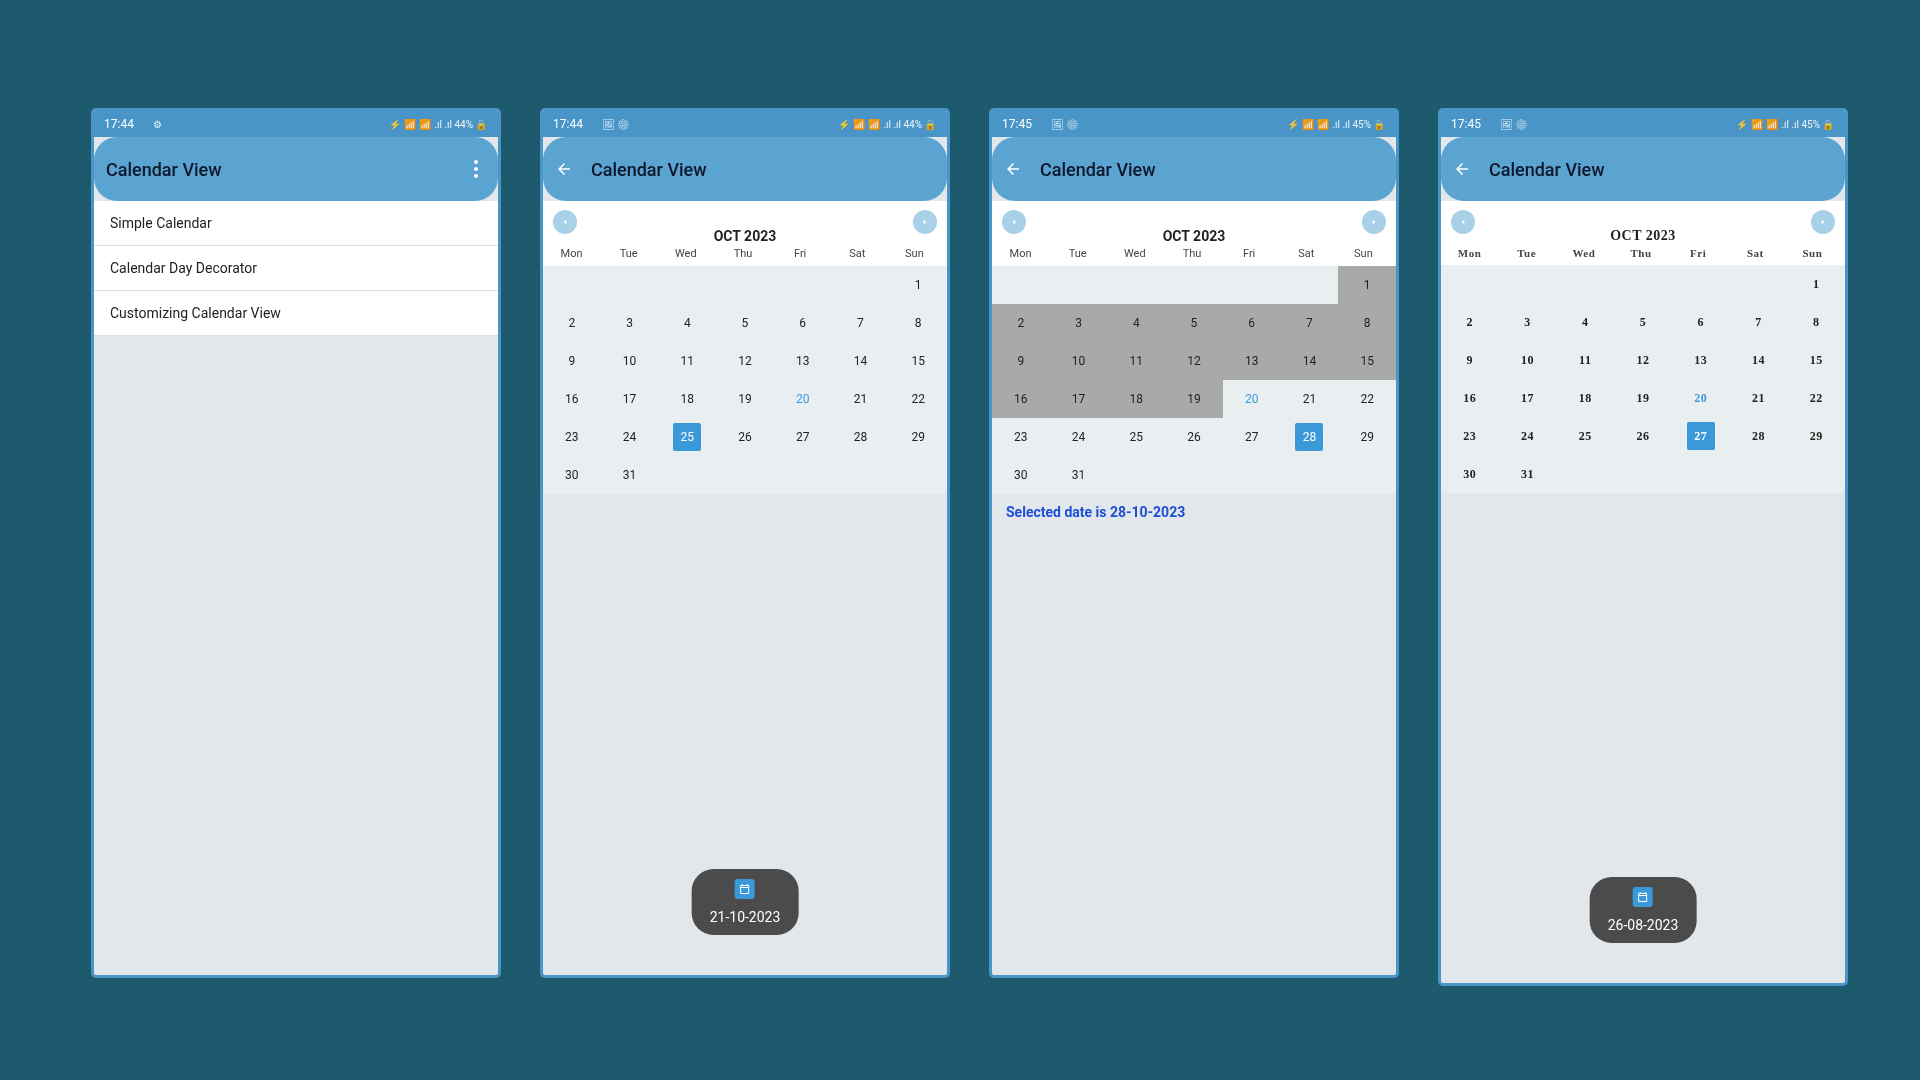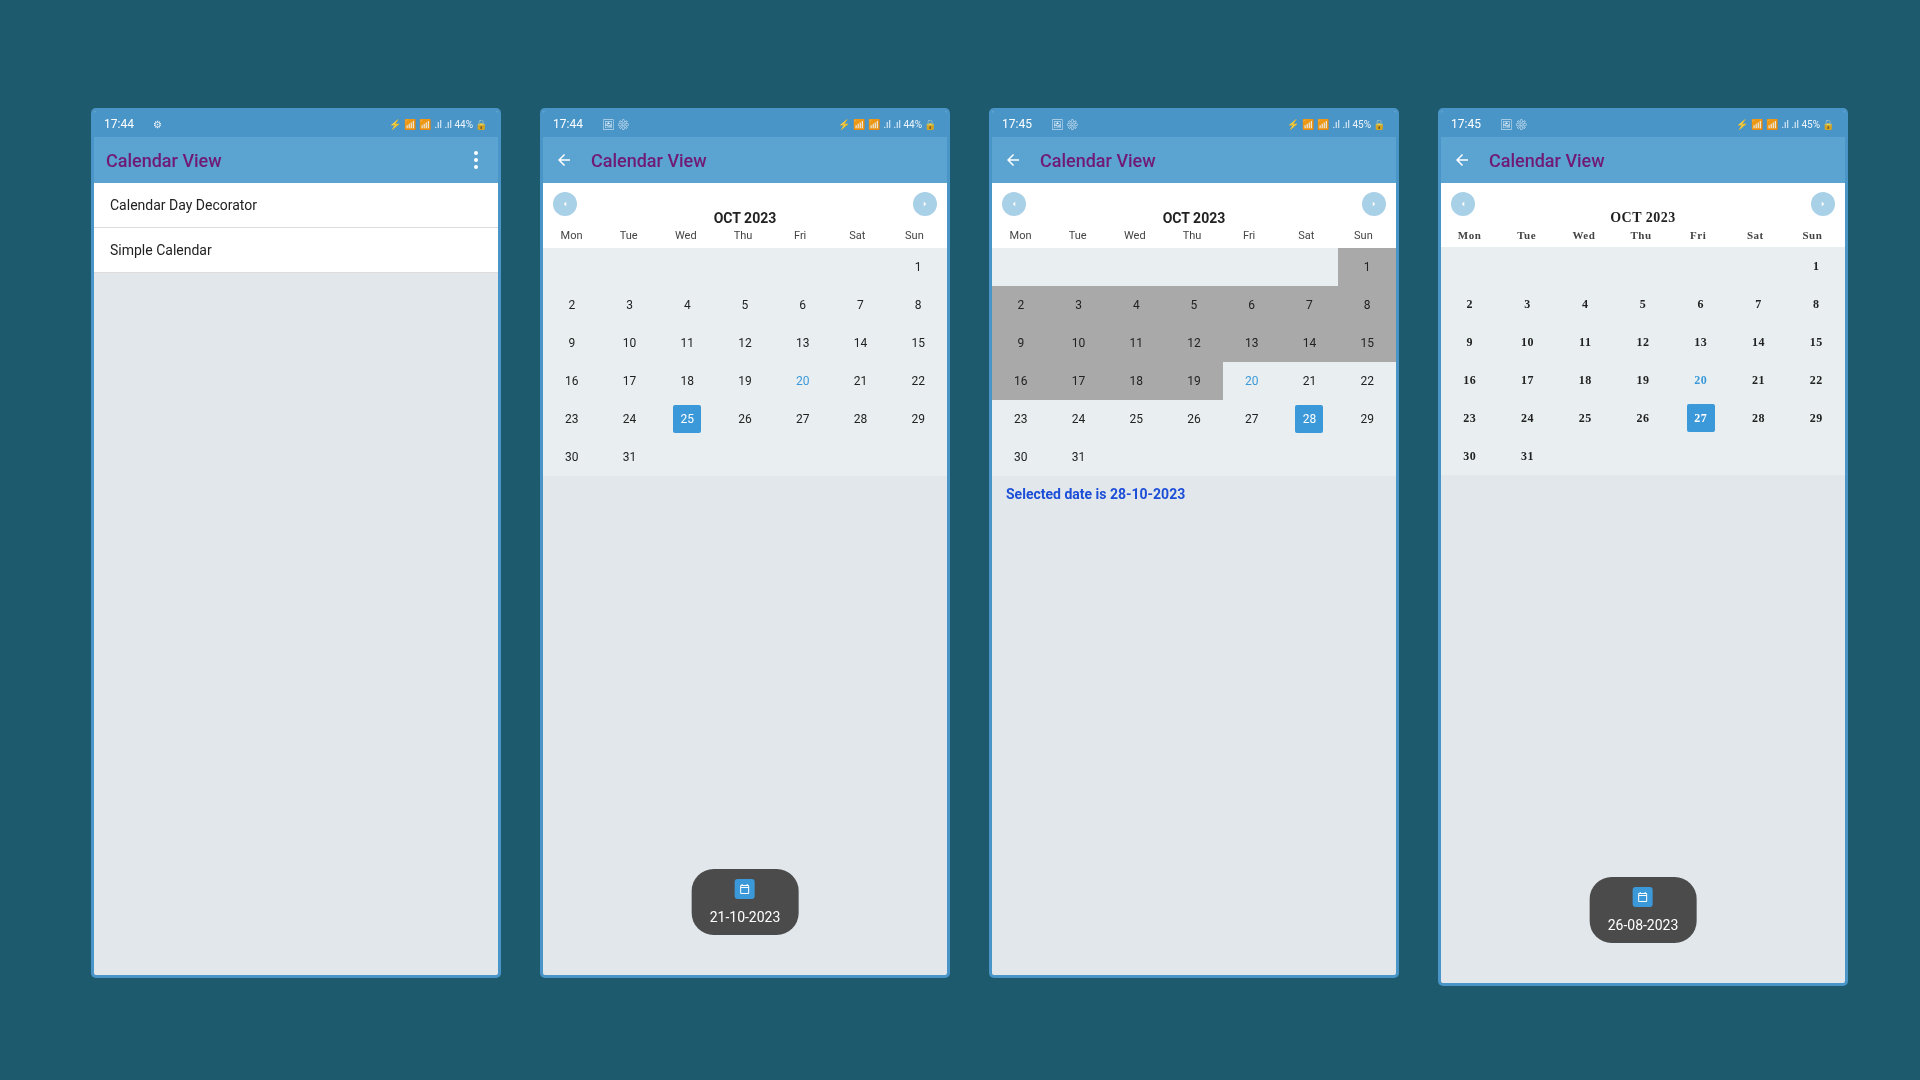--- a/index.html
+++ b/index.html
@@ -31,29 +31,30 @@
     font-size: 12px;
     display: flex;
     justify-content: space-between;
     align-items: center;
     padding: 0 10px;
   }
   .status-left { display: flex; gap: 19px; align-items: center; }
   .status-right { display: flex; gap: 2px; align-items: center; }
   .sicon { font-size: 10px; opacity: .9; }
   .app-bar {
-    height: 46px;
+    height: 64px;
     background: #5ba3d0;
-    color: #701a75;
+    color: #0f172a;
     display: flex;
     align-items: center;
     padding: 0 12px;
     font-size: 18px;
     font-weight: 500;
     justify-content: space-between;
+    border-radius: 23px;
   }
   .app-bar-left { display: flex; align-items: center; gap: 18px; }
   .back-arrow { width: 18px; height: 18px; cursor: pointer; }
   .back-arrow svg { width: 100%; height: 100%; fill: #fff; }
   .more-dots { width: 4px; height: 18px; display: flex; flex-direction: column; justify-content: space-between; cursor: pointer; padding: 0 8px;}
   .more-dots span { width:4px; height:4px; border-radius:50%; background:#fff; display:block;}
   .list-item {
     background: #fff;
     padding: 14px 16px;
     font-size: 14px;
@@ -142,22 +143,23 @@
       <div class="app-bar">
         <div class="app-bar-left">
           <span>Calendar View</span>
         </div>
         <div class="more-dots">
           <span></span>
           <span></span>
           <span></span>
         </div>
       </div>
+      <div class="list-item">Simple Calendar</div>
       <div class="list-item">Calendar Day Decorator</div>
-      <div class="list-item">Simple Calendar</div>
+      <div class="list-item">Customizing Calendar View</div>
     </div>
     <div class="phone" style="left: 543px; top: 111px; height: 864px;">
       <div class="status-bar">
         <div class="status-left">
           <span>17:44</span>
           <span class="sicon">🖼 ⚙</span>
         </div>
         <div class="status-right sicon">⚡ 📶 📶 .ıl .ıl 44% 🔒</div>
       </div>
       <div class="app-bar">

